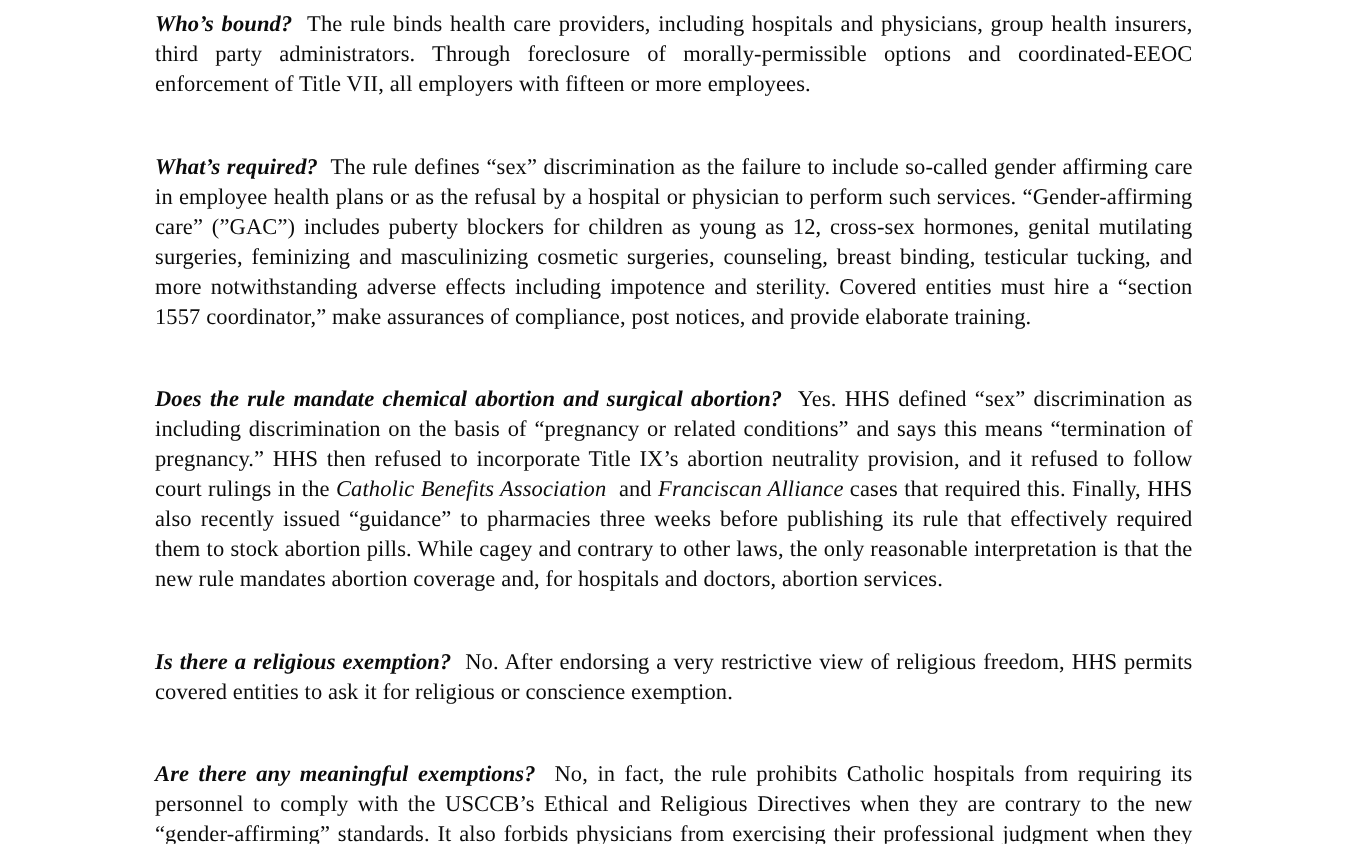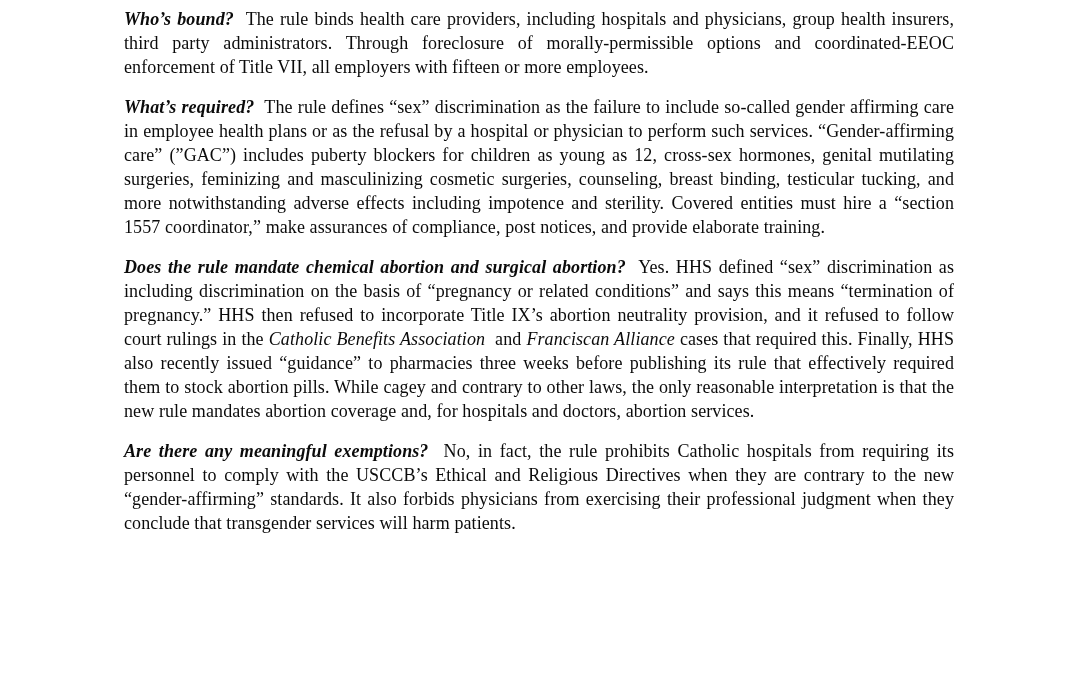--- a/index.html
+++ b/index.html
@@ -26,21 +26,21 @@
   }
   p.qa {
     margin: 0;
     font-size: 18px;
     line-height: 24px;
     text-align: justify;
     text-justify: inter-word;
     letter-spacing: 0.1px;
   }
   p.qa + p.qa {
-    margin-top: 16px;
+    margin-top: 42px;
   }
   .q {
     font-weight: bold;
     font-style: italic;
   }
   .it {
     font-style: italic;
   }
 </style>
 </head>
@@ -48,17 +48,18 @@
 
 <main class="doc-page">
   <div class="doc-body">
 
     <p class="qa"><span class="q">Who’s bound?</span><span>&nbsp; The rule binds health care providers, including hospitals and physicians, group health insurers, third party administrators. Through foreclosure of morally-permissible options and coordinated-EEOC enforcement of Title VII, all employers with fifteen or more employees.</span></p>
 
     <p class="qa"><span class="q">What’s required?</span><span>&nbsp; The rule defines “sex” discrimination as the failure to include so-called gender affirming care in employee health plans or as the refusal by a hospital or physician to perform such services. “Gender-affirming care” (”GAC”) includes puberty blockers for children as young as 12, cross-sex hormones, genital mutilating surgeries, feminizing and masculinizing cosmetic surgeries, counseling, breast binding, testicular tucking, and more notwithstanding adverse effects including impotence and sterility. Covered entities must hire a “section 1557 coordinator,” make assurances of compliance, post notices, and provide elaborate training.</span></p>
 
     <p class="qa"><span class="q">Does the rule mandate chemical abortion and surgical abortion?</span><span>&nbsp; Yes. HHS defined “sex” discrimination as including discrimination on the basis of “pregnancy or related conditions” and says this means “termination of pregnancy.” HHS then refused to incorporate Title IX’s abortion neutrality provision, and it refused to follow court rulings in the </span><span class="it">Catholic Benefits Association</span><span>&nbsp; and </span><span class="it">Franciscan Alliance</span><span> cases that required this. Finally, HHS also recently issued “guidance” to pharmacies three weeks before publishing its rule that effectively required them to stock abortion pills. While cagey and contrary to other laws, the only reasonable interpretation is that the new rule mandates abortion coverage and, for hospitals and doctors, abortion services.</span></p>
 
+    <p class="qa"><span class="q">Is there a religious exemption?</span><span>&nbsp; No. After endorsing a very restrictive view of religious freedom, HHS permits covered entities to ask it for religious or conscience exemption.</span></p>
 
     <p class="qa"><span class="q">Are there any meaningful exemptions?</span><span>&nbsp; No, in fact, the rule prohibits Catholic hospitals from requiring its personnel to comply with the USCCB’s Ethical and Religious Directives when they are contrary to the new “gender-affirming” standards. It also forbids physicians from exercising their professional judgment when they conclude that transgender services will harm patients.</span></p>
 
   </div>
 </main>
 
 </body></html>

